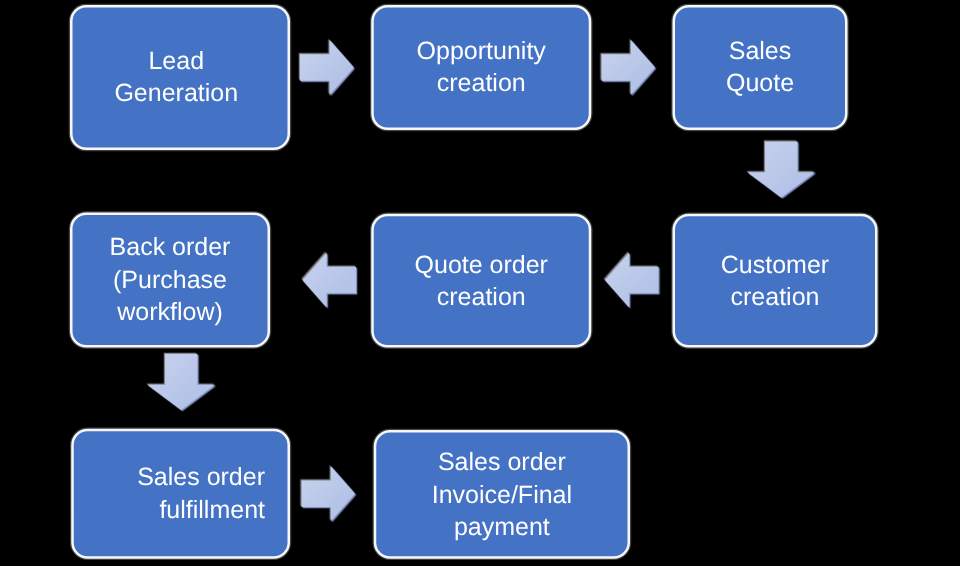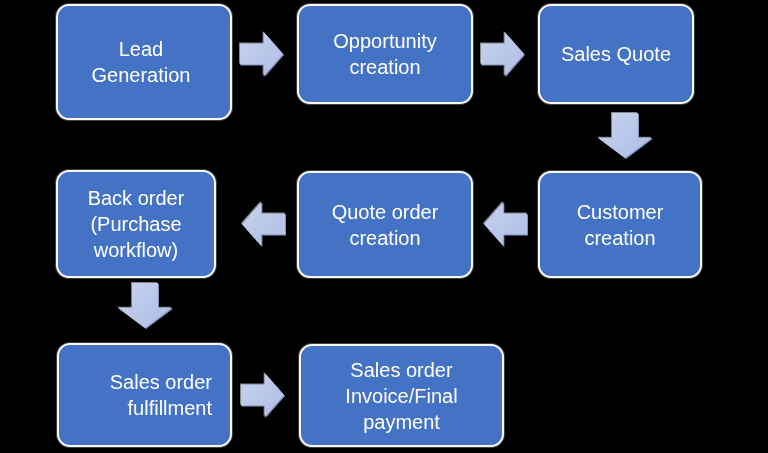--- a/index.html
+++ b/index.html
@@ -64,21 +64,21 @@
   </div>
 
   <div class="node" style="left:297px; top:4px; width:176px; height:100px;">
     <span>Opportunity creation</span>
   </div>
 
   <div class="arrow right" style="left:481px; top:32px; width:43px; height:44px;">
     <div class="shape"></div>
   </div>
 
-  <div class="node" style="left:538px; top:4px; width:156px; height:100px;">
+  <div class="node" style="left:538px; top:4px; width:140px; height:100px;">
     <span>Sales Quote</span>
   </div>
 
   <div class="arrow down" style="left:598px; top:113px; width:54px; height:45px;">
     <div class="shape"></div>
   </div>
 
   <div class="node" style="left:538px; top:171px; width:164px; height:107px;">
     <span>Customer creation</span>
   </div>

